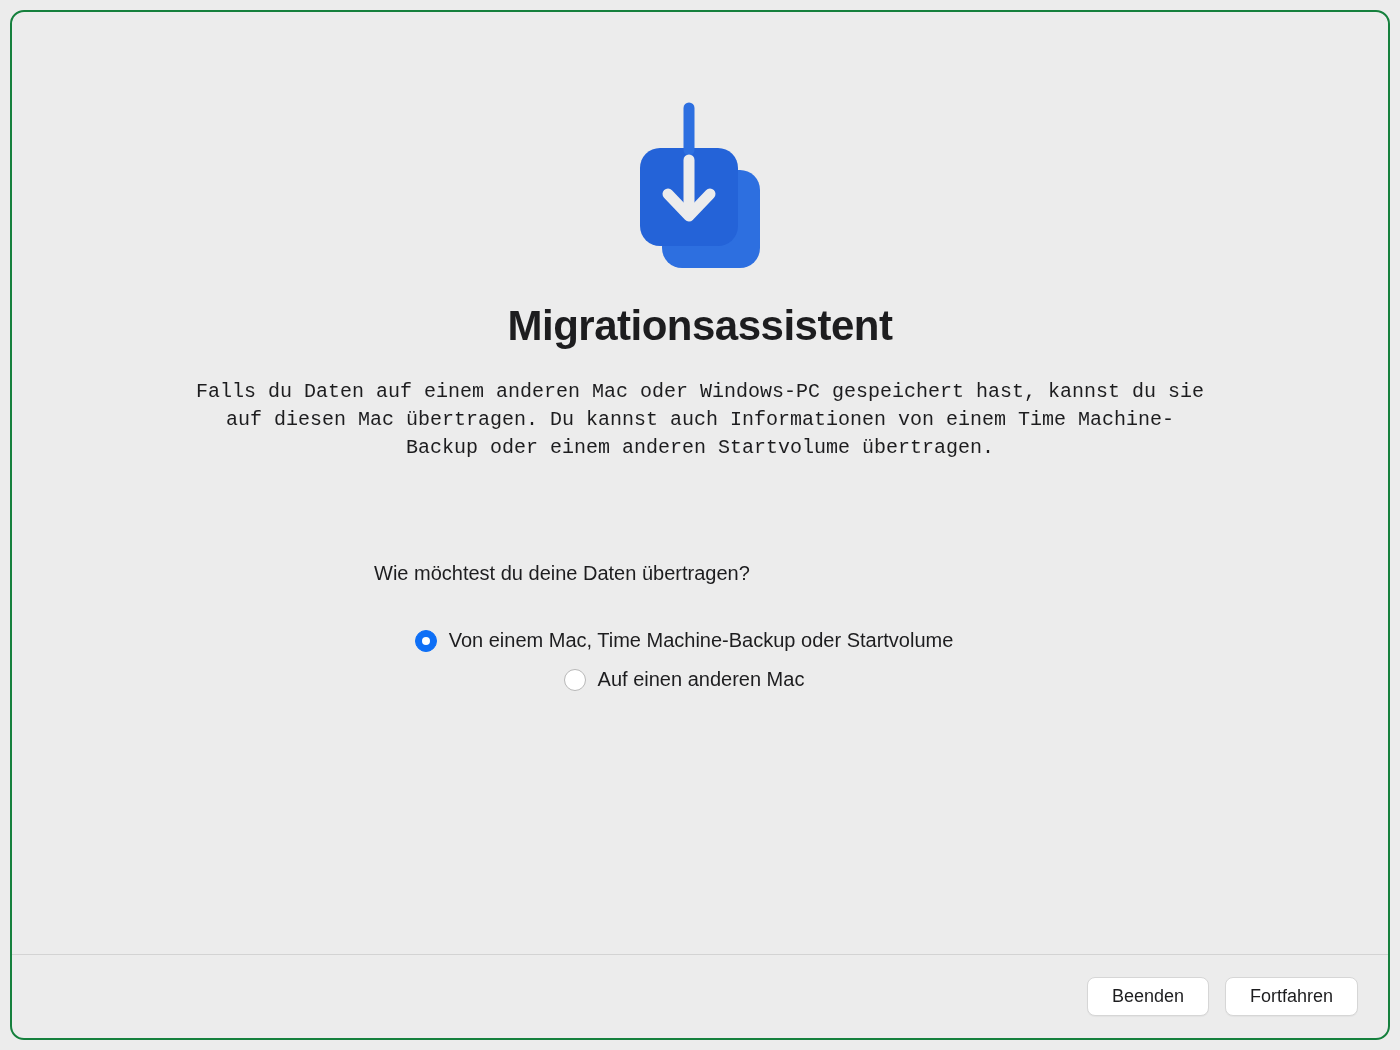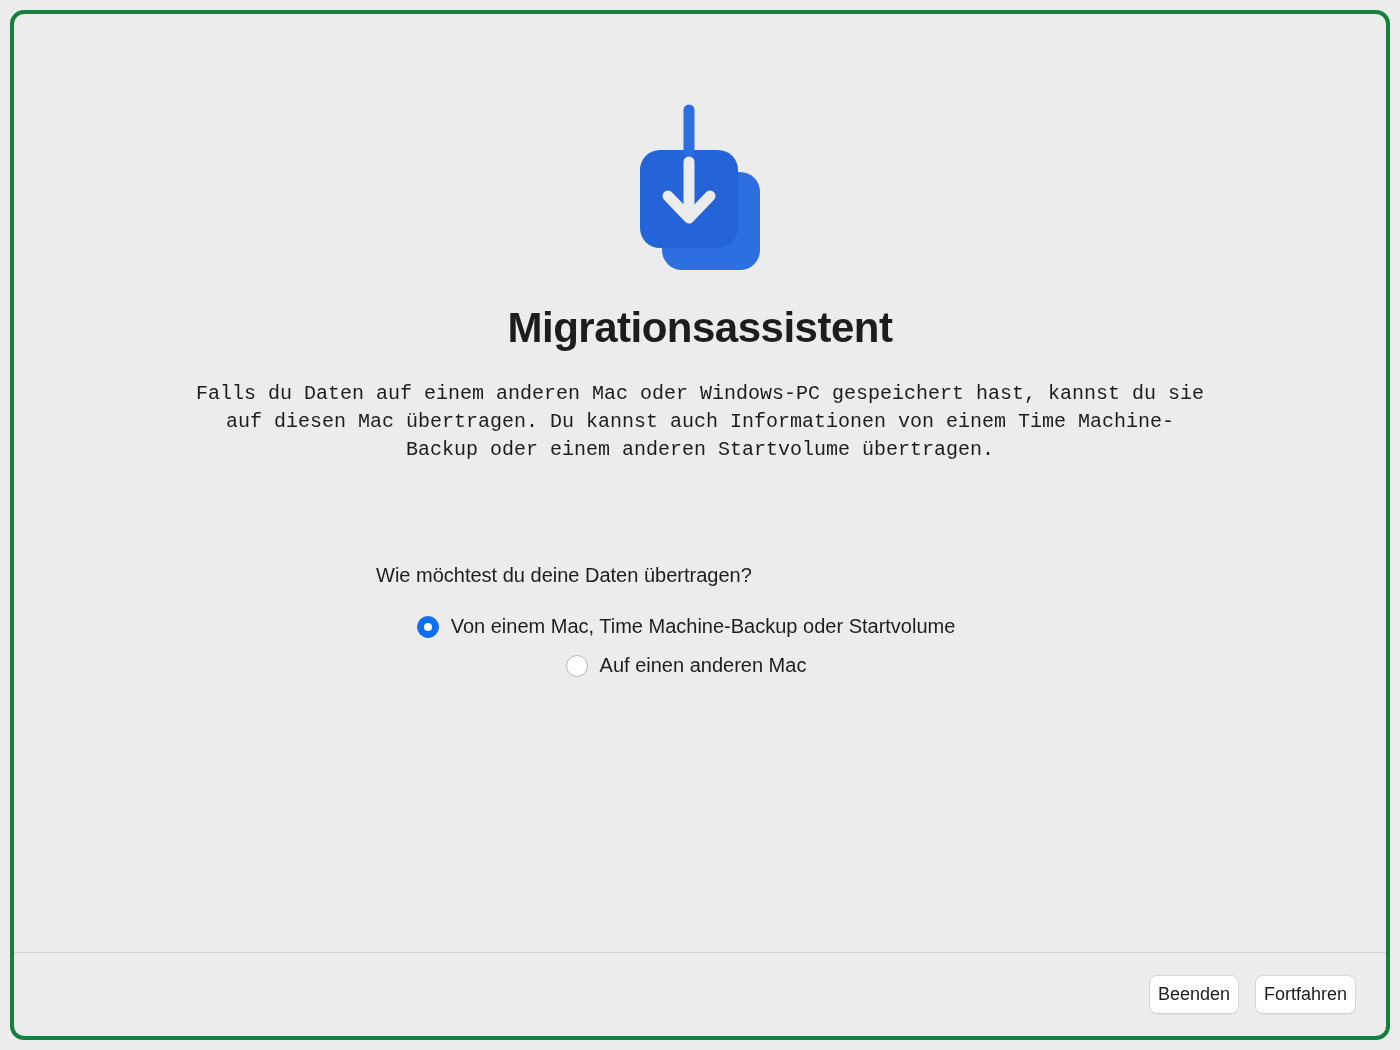--- a/index.html
+++ b/index.html
@@ -16,21 +16,21 @@
       display: flex;
       align-items: center;
       justify-content: center;
       padding: 10px;
     }
     
     .window {
       width: 100%;
       height: 100%;
       background: #ececec;
-      border: 4px solid #15803d;
+      border: 2px solid #15803d;
       border-radius: 14px;
       display: flex;
       flex-direction: column;
       overflow: hidden;
     }
     
     .content {
       flex: 1;
       display: flex;
       flex-direction: column;
@@ -66,21 +66,21 @@
     
     .form-section {
       width: 620px;
       align-self: flex-start;
       margin-left: 362px;
     }
     
     .question {
       font-size: 20px;
       color: #1d1d1f;
-      margin-bottom: 28px;
+      margin-bottom: 44px;
       font-weight: 400;
     }
     
     .radio-group {
       display: flex;
       flex-direction: column;
       gap: 16px;
     }
     
     .radio-option {
@@ -126,21 +126,21 @@
       padding: 22px 30px;
       display: flex;
       justify-content: flex-end;
       gap: 16px;
     }
     
     .btn {
       background: #fff;
       border: 1px solid #d6d6d6;
       border-radius: 8px;
-      padding: 8px 8px;
+      padding: 8px 24px;
       font-size: 18px;
       color: #1d1d1f;
       cursor: pointer;
       font-family: inherit;
       box-shadow: 0 1px 1px rgba(0,0,0,0.04);
     }
   </style>
 </head>
 <body>
 

